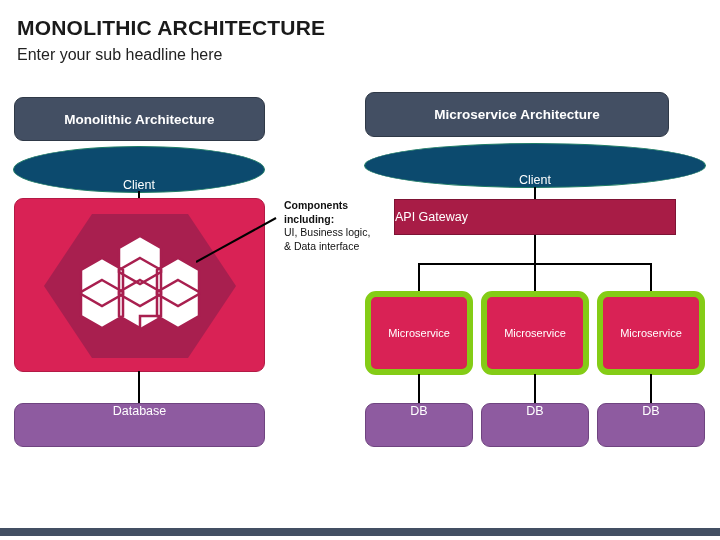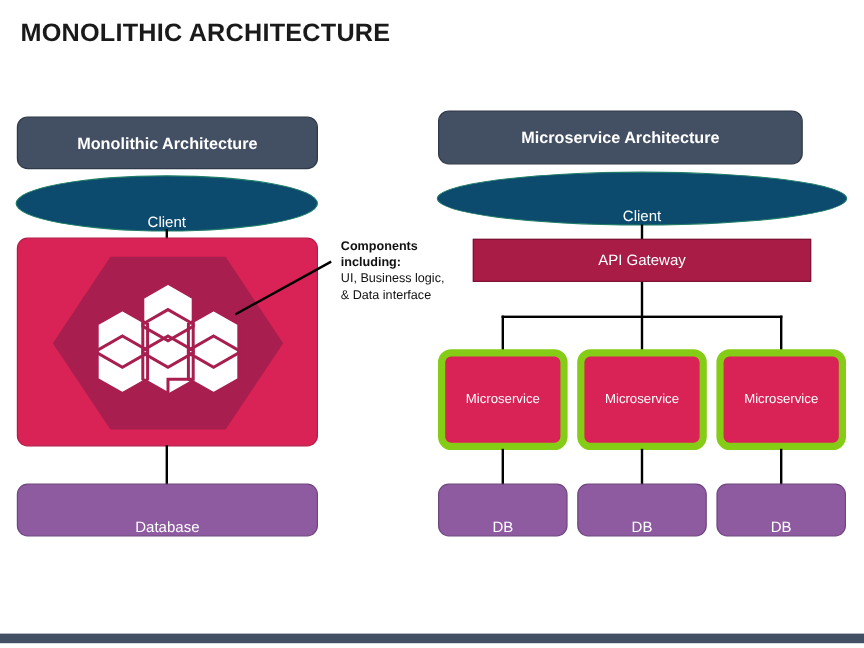--- a/index.html
+++ b/index.html
@@ -63,30 +63,30 @@
     display:flex;align-items:center;justify-content:center;
     box-sizing:border-box;
   }
   .db-box{
     position:absolute;
     background:#8e5ba0;
     border:1px solid #6f4480;
     border-radius:9px;
     color:#ffffff;
     font-size:12.5px;
-    display:flex;align-items:flex-end;justify-content:center;
+    display:flex;align-items:flex-start;justify-content:center;
     box-sizing:border-box;
   }
   .gateway-box{
     position:absolute;
     background:#a81c46;
     border:1px solid #7d1334;
     color:#ffffff;
     font-size:12.5px;
-    display:flex;align-items:center;justify-content:center;
+    display:flex;align-items:center;justify-content:flex-start;
     box-sizing:border-box;
   }
 
   
   .v-line{position:absolute;background:#000000;width:2px;}
   .h-line{position:absolute;background:#000000;height:2px;}
 
   
   .hex-stage{position:absolute;pointer-events:none;}
   .hex-stage svg{display:block;}
@@ -106,20 +106,21 @@
     position:absolute;left:0;top:528px;width:720px;height:8px;
     background:#434f63;
   }
 </style>
 </head>
 <body>
 
 <div class="slide">
 
   <div class="title">MONOLITHIC ARCHITECTURE</div>
+  <div class="subtitle">Enter your sub headline here</div>
 
   <div class="panel-header" style="left:14px;top:97px;width:251px;height:44px;">
     <span>Monolithic Architecture</span>
   </div>
 
   <div class="client-oval" style="left:13px;top:146px;width:252px;height:47px;">
     <span>Client</span>
   </div>
 
   <div class="v-line" style="left:138px;top:191px;height:9px;"></div>

